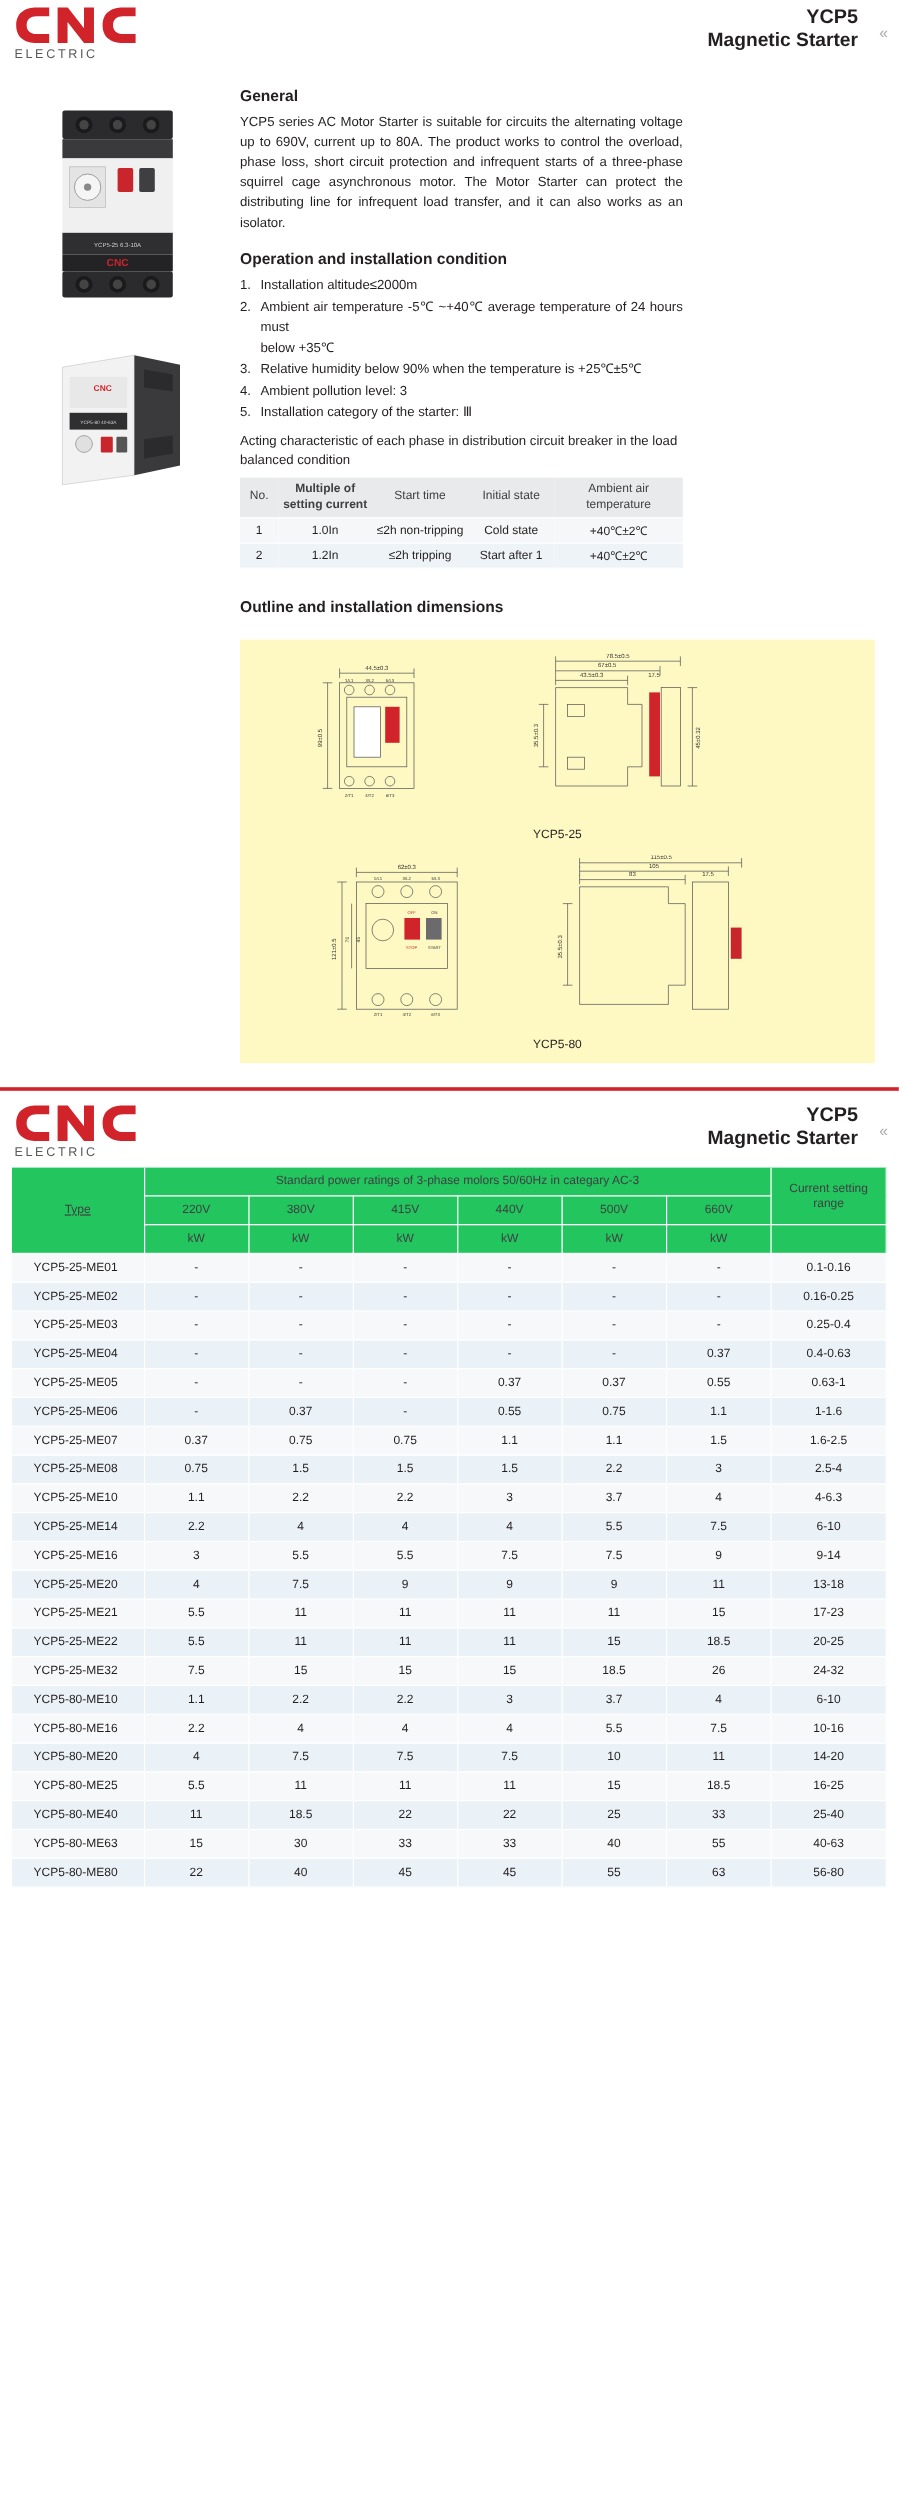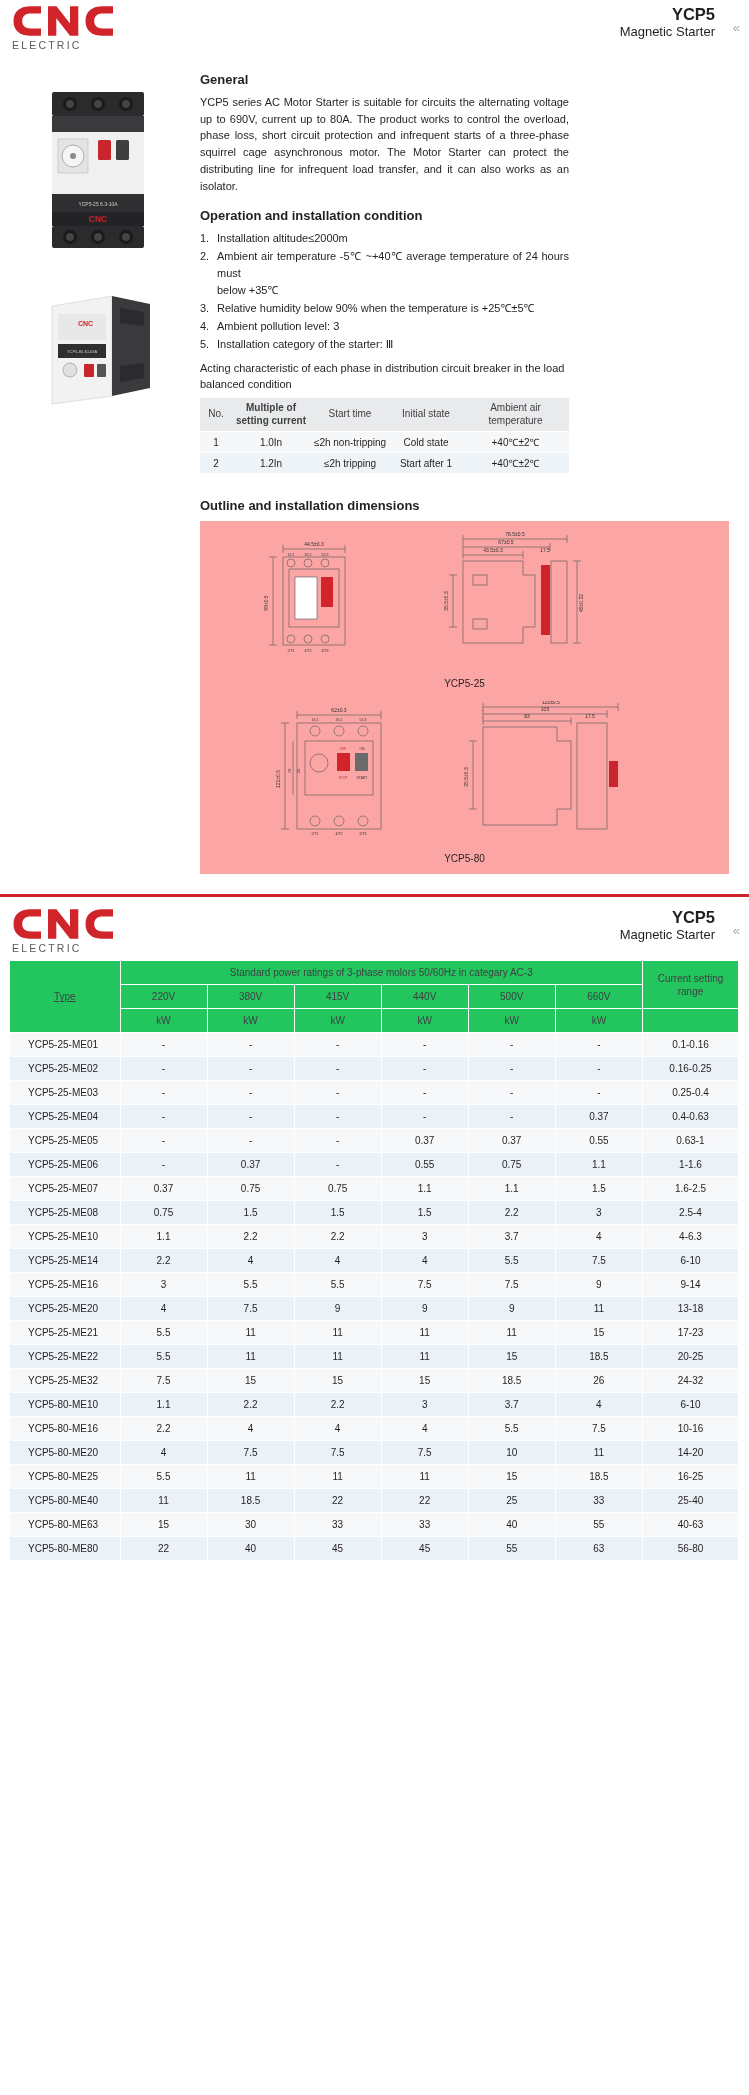--- a/index.html
+++ b/index.html
@@ -19,21 +19,21 @@
   .logo-cnc { display:block; }
   .logo-sub {
     font-size:10.5px; letter-spacing:2.2px; color:#58595b;
     margin-top:1px; margin-left:2px; font-weight:400;
   }
   .hdr-right {
     position:absolute; right:34px; top:4px; text-align:right;
     line-height:1.22;
   }
   .hdr-title { font-size:16.5px; font-weight:bold; color:#231f20; }
-  .hdr-sub { font-size:13px; font-weight:normal; color:#231f20; }
+  .hdr-sub { font-size:16px; font-weight:bold; color:#231f20; }
   .hdr-chev {
     position:absolute; right:10px; top:20px;
     font-size:13px; color:#a7a9ac; letter-spacing:-1px;
   }
   .hdr-rule { height:3px; background:#d1232a; width:100%; }
 
   
   .p1-body { position:relative; padding-bottom:10px; }
   .col-left { position:absolute; left:0; top:0; width:190px; }
   .col-right { margin-left:200px; padding-right:180px; }
@@ -69,21 +69,21 @@
   }
   table.small tr.r1 td { background:#f6f7f8; }
   table.small tr.r2 td { background:#eef3f7; }
 
   
   .photo { position:relative; }
   .photo svg { display:block; }
 
   
   .dims-wrap {
-    background:#fca5a5; margin-top:8px; padding:6px 0 10px 0;
+    background:#fef9c3; margin-top:20px; padding:6px 0 10px 0;
     position:relative;
   }
   .dims-cap {
     text-align:center; font-size:10px; color:#231f20; margin-top:2px;
   }
 
   
   .p2-label {
     font-size:10.5px; color:#231f20; margin:9px 0 4px 10px;
   }

